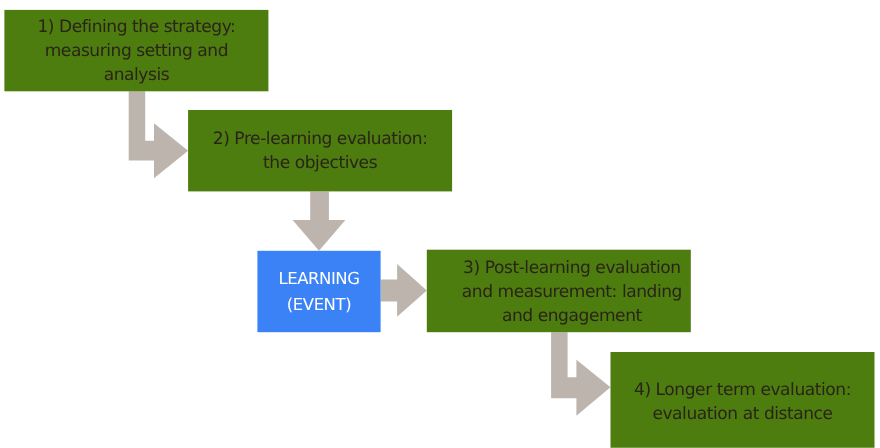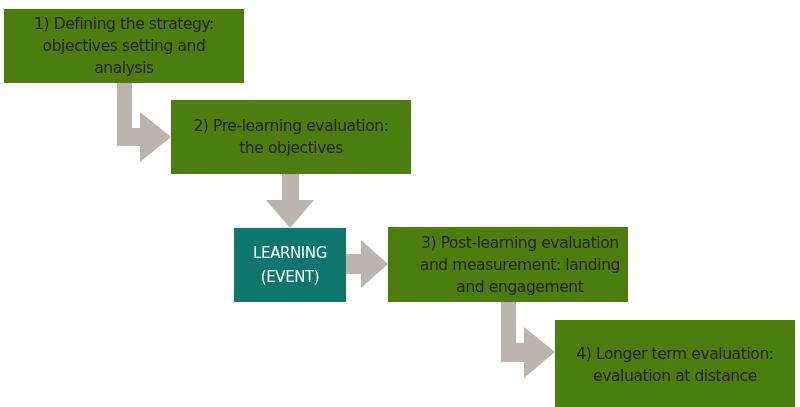--- a/index.html
+++ b/index.html
@@ -2,42 +2,42 @@
 <html><head>
   <meta charset="utf-8">
   <style>
     html, body { margin:0; padding:0; background:#ffffff; }
     body { width:800px; height:407px; position:relative; overflow:hidden;
       font-family: "DejaVu Sans", "Liberation Sans", sans-serif; }
     .box { position:absolute; display:flex; align-items:center; justify-content:center;
       text-align:center; box-sizing:border-box; font-size:15.5px; line-height:22px;
       letter-spacing:-0.4px; padding:0 8px; }
     .yellow { background:#4d7c0f; color:#2a2418; }
-    .dark { background:#0f766e; color:#ffffff; font-size:15px; line-height:24px; }
+    .dark { background:#3b82f6; color:#ffffff; font-size:15px; line-height:24px; }
     .box span { display:block; }
     svg.arrows { position:absolute; left:0; top:0; }
   </style>
 </head>
 <body>
 
 <svg class="arrows" width="800" height="407">
 
   <path d="M117,83 L132,83 L132,128 L140,128 L140,112 L171,137 L140,162 L140,146 L117,146 Z" fill="#BDB5AD"></path>
 
   <path d="M282,174 L299,174 L299,200 L314,200 L290,228 L266,200 L282,200 Z" fill="#BDB5AD"></path>
 
   <path d="M346,254 L361,254 L361,240 L388,264 L361,288 L361,274 L346,274 Z" fill="#BDB5AD"></path>
 
   <path d="M501,302 L516,302 L516,343 L524,343 L524,327 L555,352 L524,378 L524,362 L501,362 Z" fill="#BDB5AD"></path>
 </svg>
 
 <div class="box yellow" style="left:4px; top:9px; width:240px; height:74px;">
   <div>
     <span>1) Defining the strategy:</span>
-    <span>objectives setting and</span>
+    <span>measuring setting and</span>
     <span>analysis</span>
   </div>
 </div>
 
 <div class="box yellow" style="left:171px; top:100px; width:240px; height:74px;">
   <div>
     <span>2) Pre-learning evaluation:</span>
     <span>the objectives</span>
   </div>
 </div>

